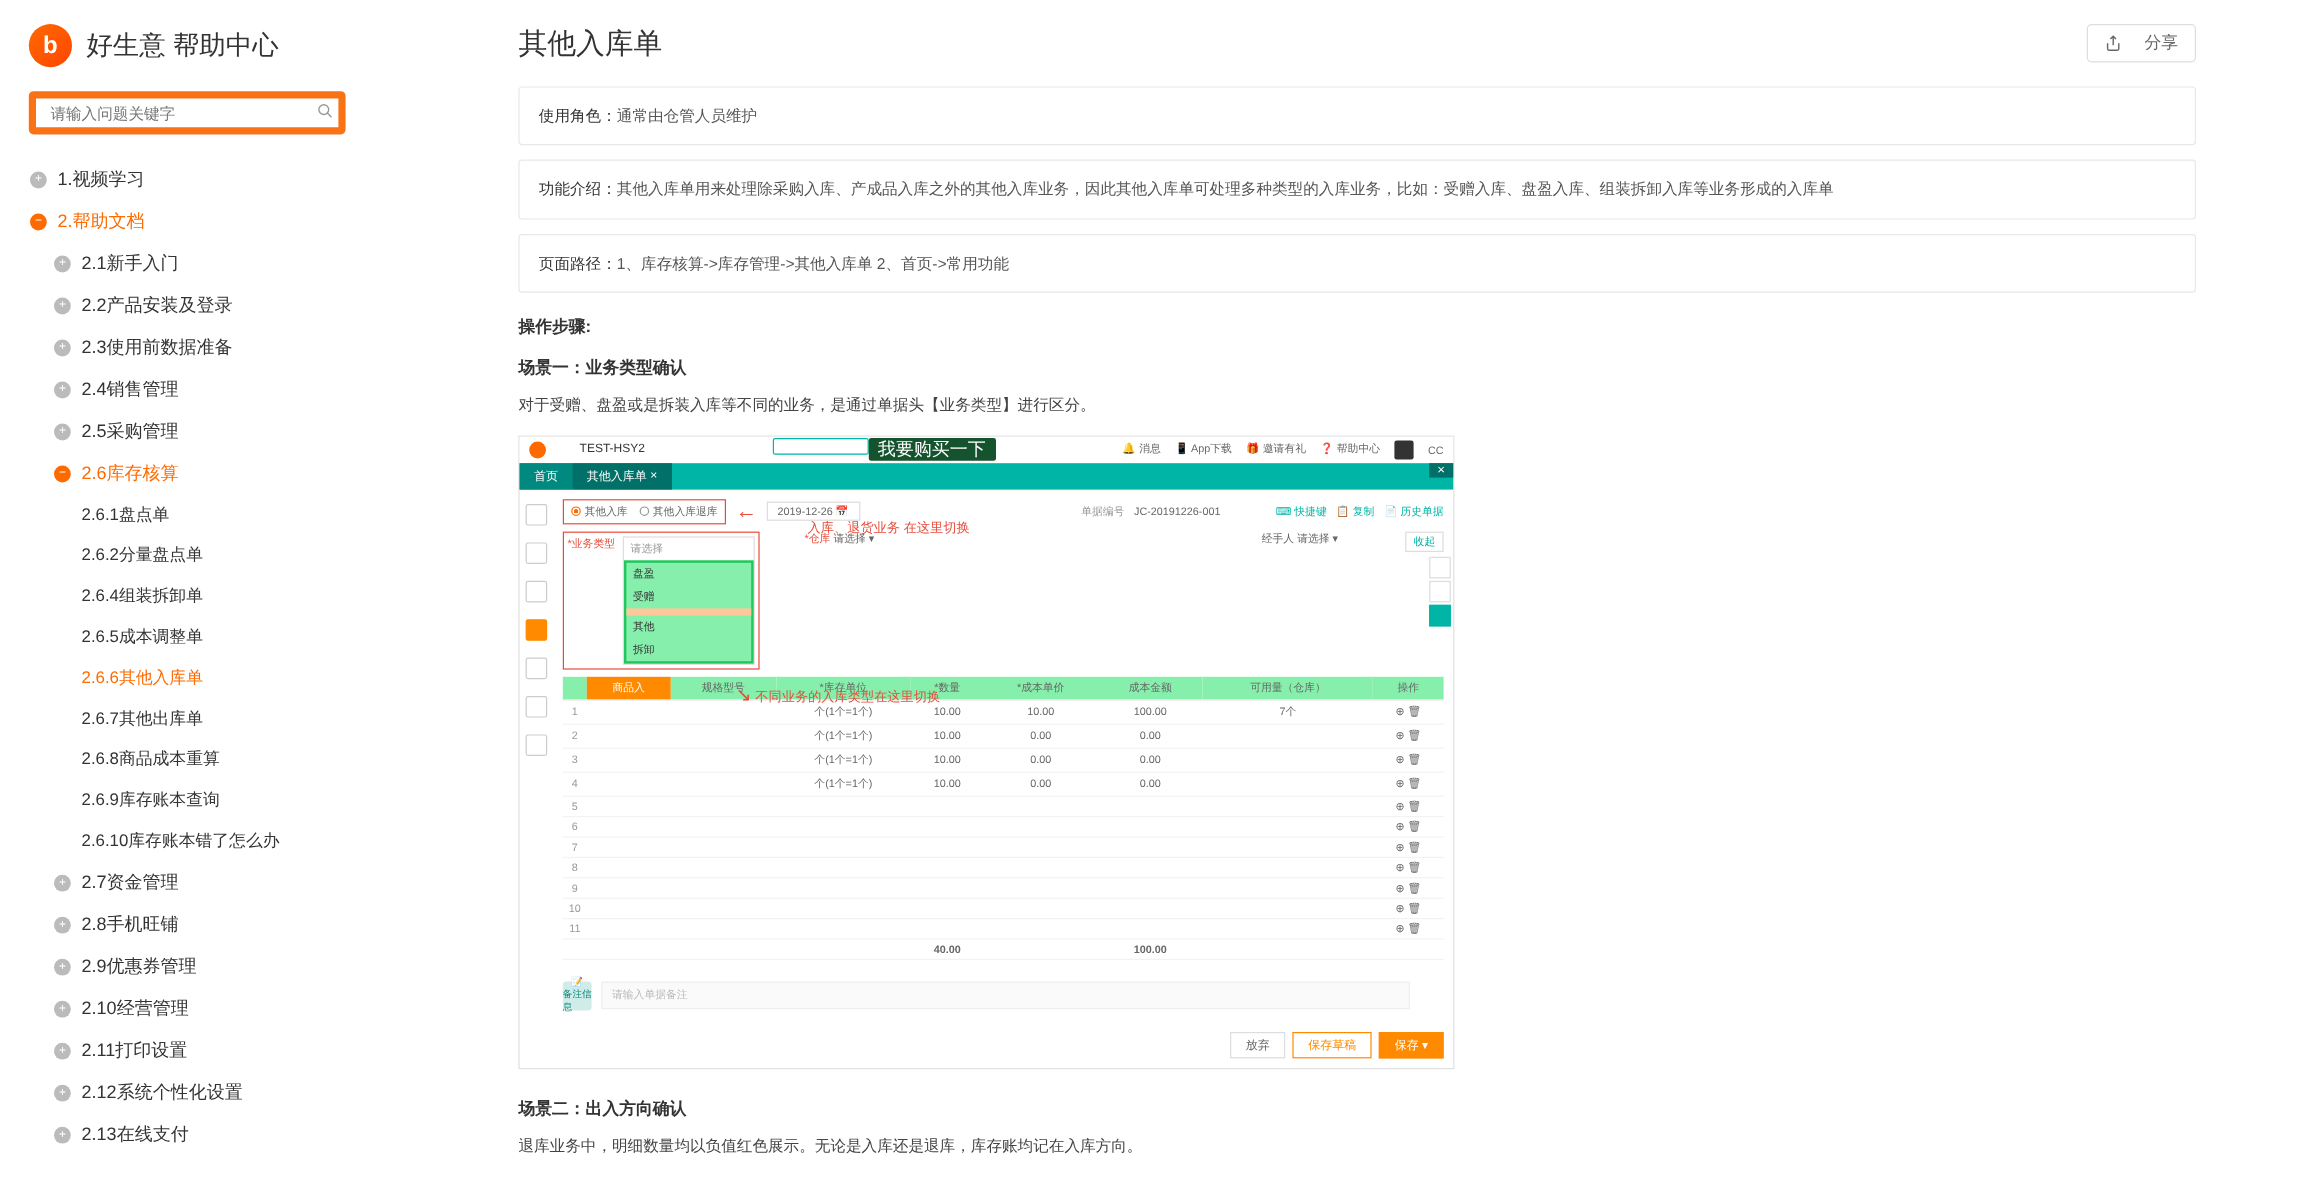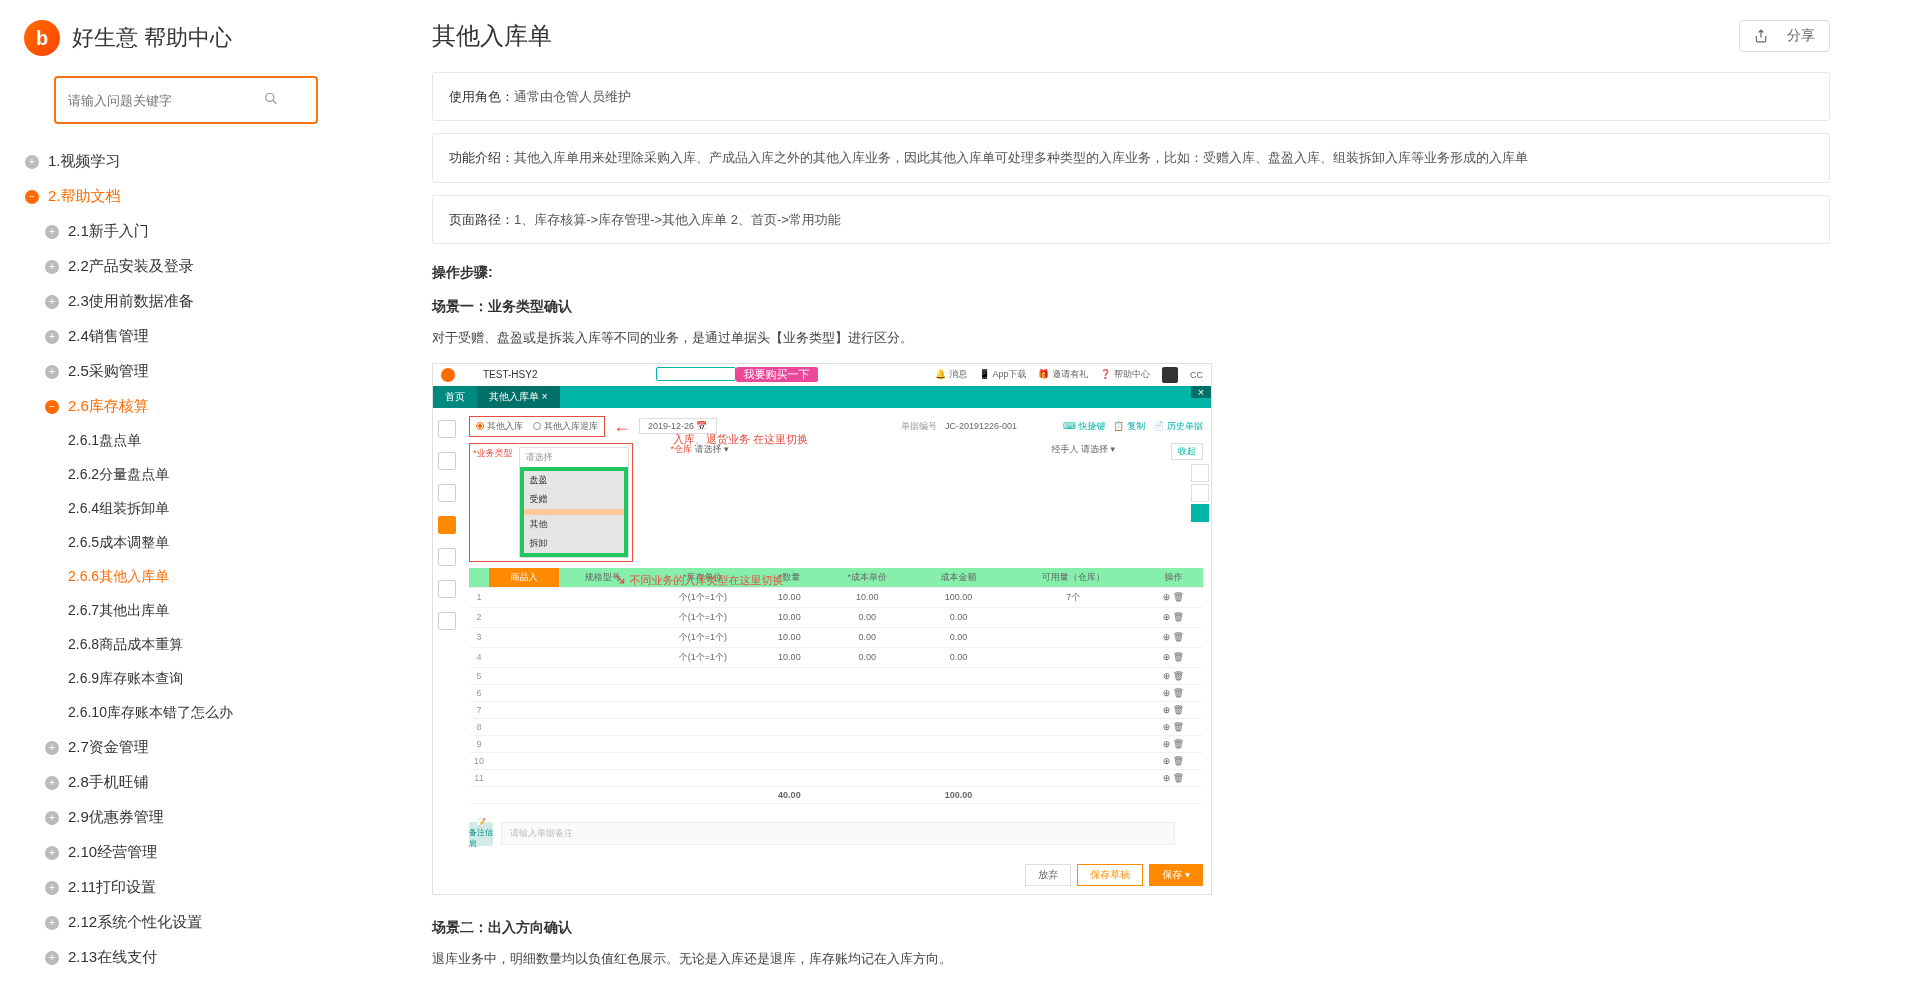--- a/index.html
+++ b/index.html
@@ -3,21 +3,21 @@
 <meta charset="utf-8">
 <style>
 * { margin: 0; padding: 0; box-sizing: border-box; }
 body { font-family: -apple-system, "Microsoft YaHei", sans-serif; font-size: 14px; color: #333; background: #fff; }
 .container { display: flex; width: 1920px; }
 .sidebar { width: 312px; padding: 20px 24px; background: #fff; flex-shrink: 0; }
 .logo-row { display: flex; align-items: center; margin-bottom: 20px; }
 .logo { width: 36px; height: 36px; border-radius: 50%; background: linear-gradient(135deg, #ff6a00, #ff4500); display: flex; align-items: center; justify-content: center; color: #fff; font-weight: bold; font-size: 20px; margin-right: 12px; }
 .brand-title { font-size: 22px; color: #333; font-weight: 500; }
 .search-box { position: relative; margin-bottom: 20px; }
-.search-input { width: 100%; height: 48px; border: 2px solid #f97316; border-radius: 4px; padding: 0 36px 0 12px; font-size: 13px; outline: none; margin-left: 30px; }
+.search-input { width: 100%; height: 36px; border: 6px solid #f97316; border-radius: 4px; padding: 0 36px 0 12px; font-size: 13px; outline: none; }
 .search-icon { position: absolute; right: 10px; top: 50%; transform: translateY(-50%); color: #999; }
 .nav-item { display: flex; align-items: center; padding: 8px 0; cursor: pointer; font-size: 15px; color: #333; }
 .nav-item.active { color: #ff6a00; }
 .nav-icon { width: 16px; height: 16px; margin-right: 8px; display: flex; align-items: center; justify-content: center; }
 .plus-circle { width: 14px; height: 14px; border-radius: 50%; background: #bbb; color: #fff; display: flex; align-items: center; justify-content: center; font-size: 10px; line-height: 1; }
 .minus-circle { width: 14px; height: 14px; border-radius: 50%; background: #ff6a00; color: #fff; display: flex; align-items: center; justify-content: center; font-size: 10px; line-height: 1; }
 .lvl2 { padding-left: 20px; }
 .lvl3 { padding-left: 44px; font-size: 14px; }
 .main { flex: 1; padding: 20px 90px 40px 120px; }
 .page-header { display: flex; justify-content: space-between; align-items: flex-start; margin-bottom: 20px; }
@@ -27,21 +27,21 @@
 .info-label { color: #333; }
 .section-title { font-size: 14px; font-weight: 600; color: #333; margin: 20px 0 12px; }
 .section-sub { font-size: 14px; font-weight: 600; color: #333; margin: 16px 0 10px; }
 .body-text { font-size: 13px; color: #444; line-height: 1.9; margin-bottom: 8px; }
 .mock-app { border: 1px solid #e0e0e0; margin: 12px 0 24px; position: relative; width: 780px; font-size: 11px; }
 .mock-top { height: 22px; background: #fff; display: flex; align-items: center; padding: 0 8px; gap: 28px; }
 .mock-logo { width: 14px; height: 14px; border-radius: 50%; background: #ff6a00; }
 .mock-test { color: #333; font-size: 10px; }
 .mock-search-top { flex: 1; display: flex; justify-content: center; }
 .mock-search-input { width: 80px; border: 1px solid #00b4a6; border-radius: 2px; height: 14px; }
-.mock-orange-btn { background: #ec4899; color: #fff; padding: 0 8px; font-size: 11px; border-radius: 2px; }
+.mock-orange-btn { background: #14532d; color: #fff; padding: 0 8px; font-size: 15px; border-radius: 2px; }
 .mock-top-icons { display: flex; gap: 12px; align-items: center; font-size: 9px; color: #666; }
 .mock-avatar { width: 16px; height: 16px; background: #333; border-radius: 2px; }
 .mock-tabs { height: 22px; background: #00b4a6; display: flex; align-items: stretch; position: relative; }
 .mock-side-icons { position: absolute; left: 0; top: 44px; width: 28px; display: flex; flex-direction: column; align-items: center; gap: 14px; padding-top: 12px; }
 .mock-side-icon { width: 18px; height: 18px; border: 1px solid #ccc; border-radius: 2px; }
 .mock-side-icon.orange { background: #ff8a00; border-color: #ff8a00; }
 .mock-tab { padding: 0 12px; display: flex; align-items: center; color: #fff; font-size: 10px; }
 .mock-tab.home { background: #008a7f; }
 .mock-tab.active { background: #007068; }
 .mock-tab-close { position: absolute; right: 0; width: 20px; background: #007068; color: #fff; display: flex; align-items: center; justify-content: center; }
@@ -49,21 +49,21 @@
 .mock-row { display: flex; align-items: center; gap: 8px; margin-bottom: 6px; font-size: 10px; }
 .red-box { border: 1.5px solid #e74c3c; }
 .radio-group { display: flex; gap: 10px; padding: 3px 6px; align-items: center; }
 .radio-item { display: flex; align-items: center; gap: 3px; color: #666; font-size: 9px; }
 .radio-dot { width: 8px; height: 8px; border-radius: 50%; border: 1px solid #999; }
 .radio-dot.on { border-color: #ff6a00; background: radial-gradient(circle, #ff6a00 40%, transparent 45%); }
 .date-box { border: 1px solid #ddd; padding: 2px 8px; color: #666; font-size: 9px; }
 .red-annotation { color: #e74c3c; font-size: 11px; position: absolute; }
 .dropdown-box { border: 1px solid #ddd; width: 110px; position: relative; }
 .dropdown-selected { padding: 3px 6px; color: #999; font-size: 9px; }
-.dropdown-list { background: #e5e5e5; border: 4px solid #22c55e; }
+.dropdown-list { background: #86efac; border: 2px solid #22c55e; }
 .dropdown-item { padding: 3px 6px; font-size: 9px; color: #333; }
 .dropdown-item.hover { background: #ffc89a; }
 .mock-table { width: 100%; border-collapse: collapse; font-size: 9px; margin-top: 4px; }
 .mock-table th { background: #86efac; padding: 3px 4px; color: #666; font-weight: normal; border-bottom: 1px solid #eee; }
 .mock-table td { padding: 3px 4px; color: #666; border-bottom: 1px solid #f2f2f2; text-align: center; height: 16px; }
 .mock-table .idx { width: 20px; color: #999; }
 .right-side-icons { position: absolute; right: 0; top: 100px; width: 20px; display: flex; flex-direction: column; }
 .right-side-icon { width: 18px; height: 18px; border: 1px solid #ddd; margin-bottom: 2px; }
 .right-side-icon.teal { background: #00b4a6; border-color: #00b4a6; }
 .mock-footer { display: flex; gap: 6px; justify-content: flex-end; padding: 8px; }

